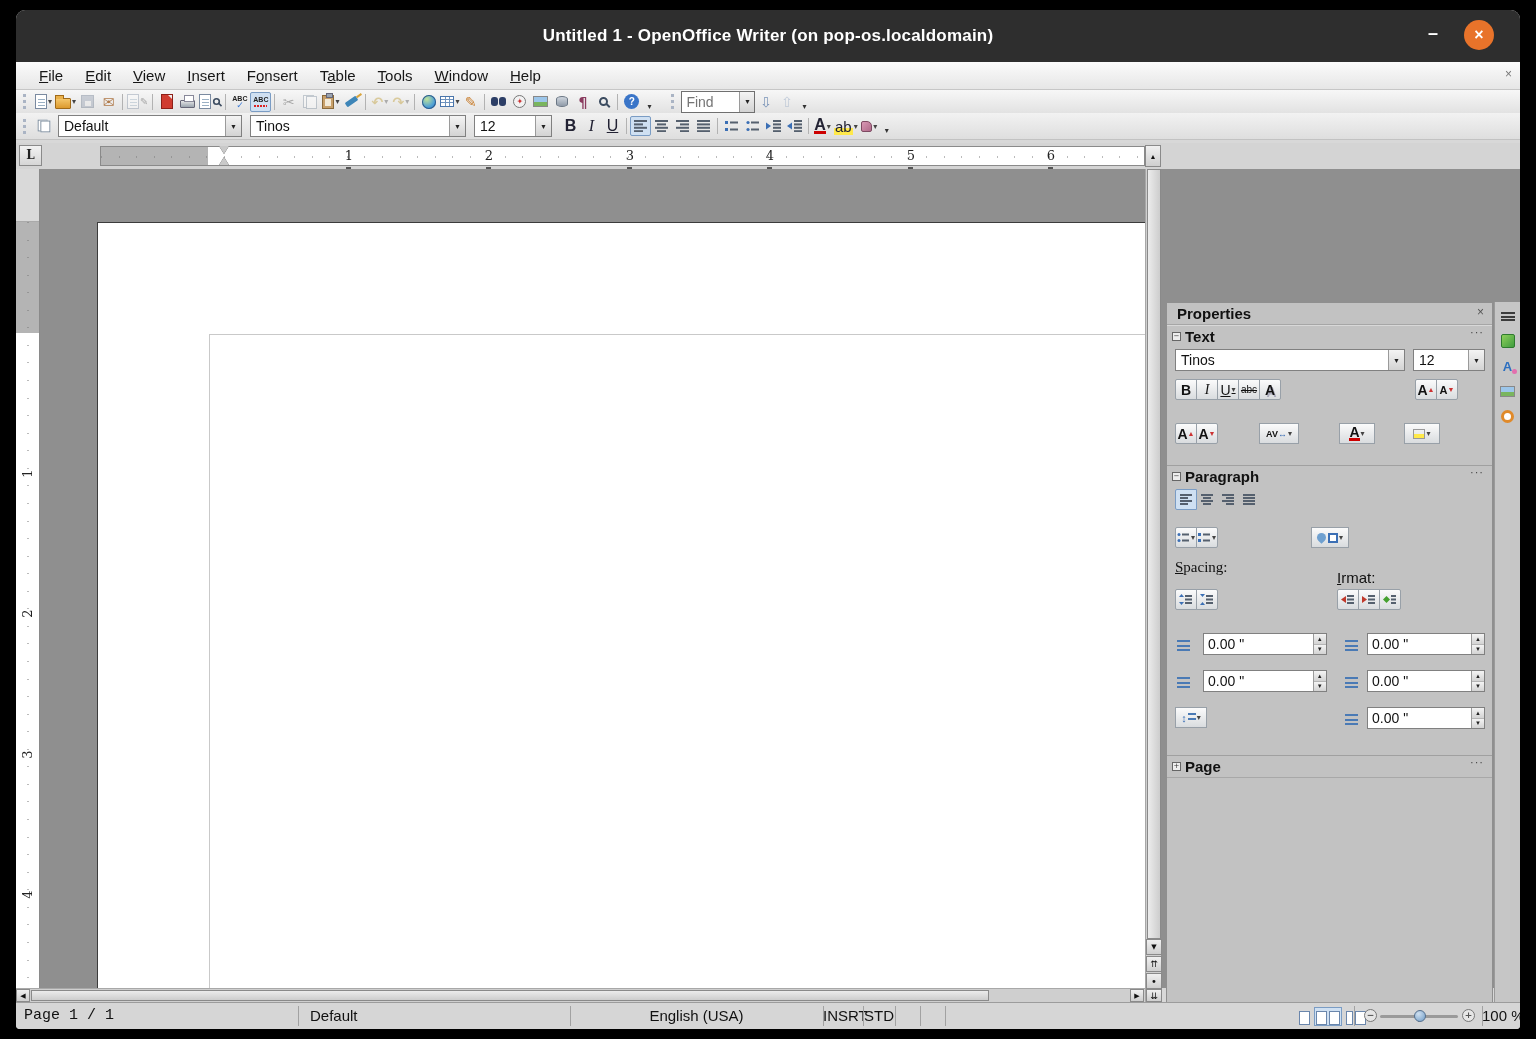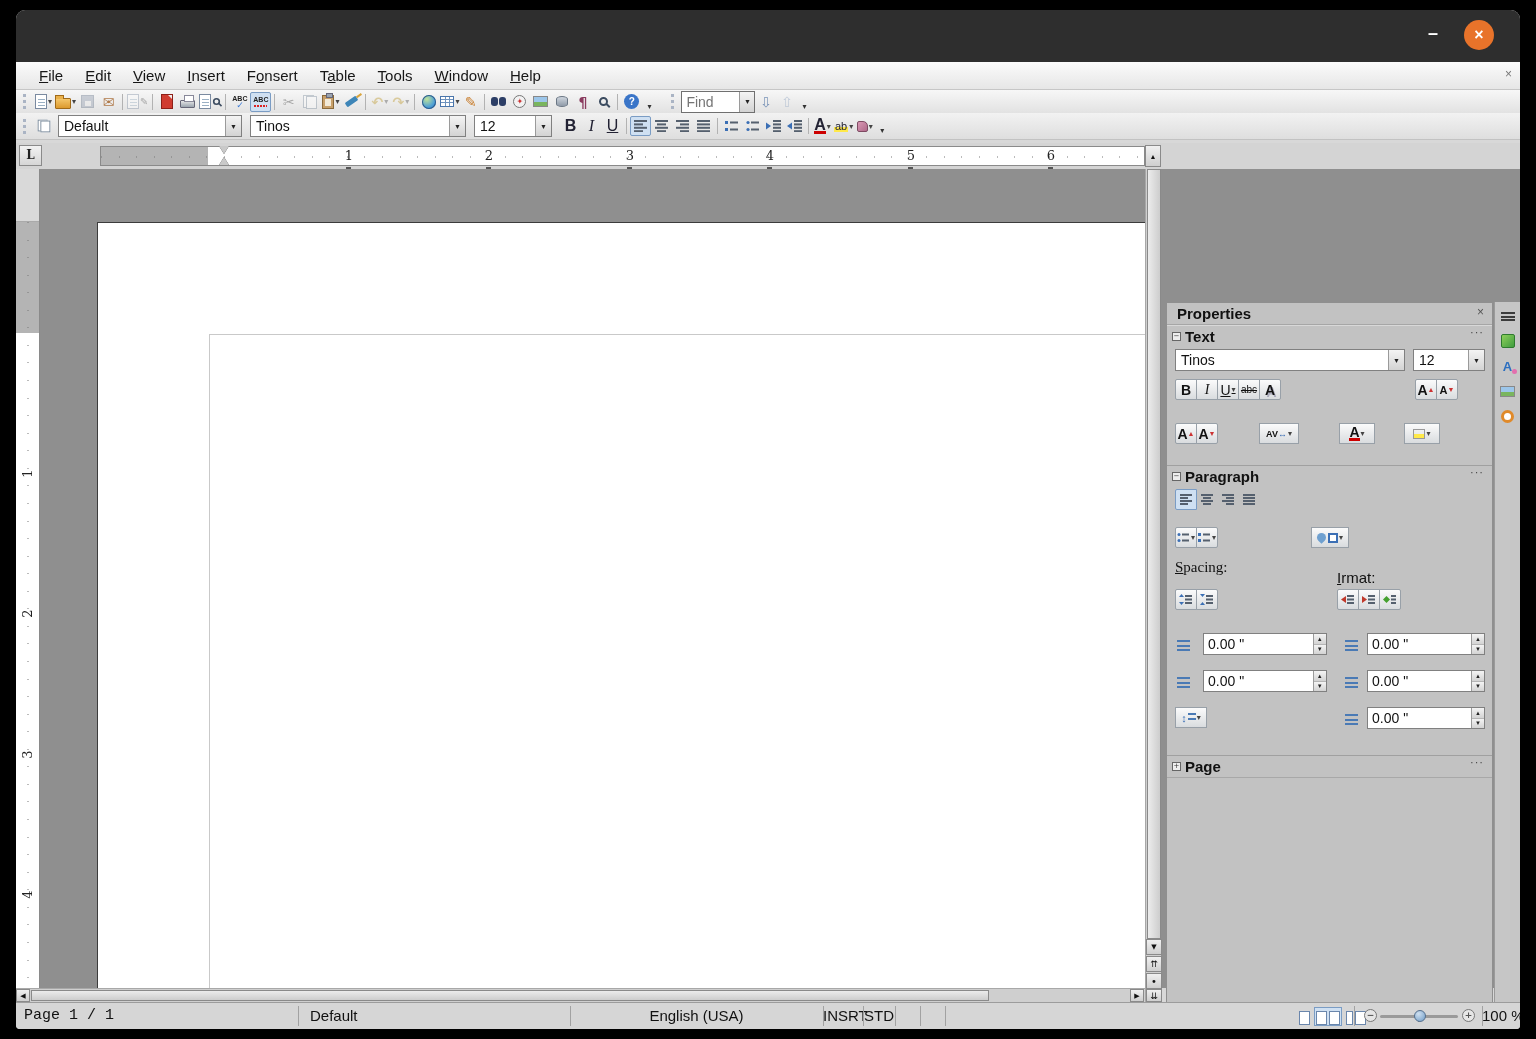--- a/index.html
+++ b/index.html
@@ -206,20 +206,21 @@
   
   .g-up::after{content:"▲";} .g-dn::after{content:"▼";} .g-lt::after{content:"◀";} .g-rt::after{content:"▶";}
   .g-pgup::after{content:"⇈";} .g-pgdn::after{content:"⇊";} .g-dot::after{content:"•";font-size:10px;}
 </style>
 </head>
 <body>
 
 <div id="win">
 
   <div class="titlebar">
+    <span class="title">Untitled 1 - OpenOffice Writer (on pop-os.localdomain)</span>
     <span class="minbtn">–</span>
     <span class="closebtn" style="background:#e8732a;">×</span>
   </div>
 
   <div class="menubar">
     <span class="menu-item"><span></span><span class="mn">F</span><span>ile</span></span>
     <span class="menu-item"><span></span><span class="mn">E</span><span>dit</span></span>
     <span class="menu-item"><span></span><span class="mn">V</span><span>iew</span></span>
     <span class="menu-item"><span></span><span class="mn">I</span><span>nsert</span></span>
     <span class="menu-item"><span>F</span><span class="mn">o</span><span>nsert</span></span>
@@ -453,21 +454,21 @@
             <rect x="7" y="10.2" width="8" height="2"></rect>
           </g>
           <path d="M0 6 L5 2.5 L5 9.5 Z" fill="#3b6fb5"></path>
         </svg>
       </span>
     <span class="sep"></span>
     <span class="ib dd">
         <span style="font-weight:bold;color:#223;border-bottom:3px solid #c00;line-height:13px;">A</span>
       </span>
     <span class="ib dd">
-        <span style="font-size:11px;color:#223;background:linear-gradient(transparent 60%,#ffe94a 60%);padding:0 1px;">ab</span>
+        <span style="font-size:15px;color:#223;background:linear-gradient(transparent 60%,#ffe94a 60%);padding:0 1px;">ab</span>
       </span>
     <span class="ib dd">
         <span style="width:11px;height:11px;background:linear-gradient(135deg,#d998b4,#b06a8a);border:1px solid #7e4a62;border-radius:2px 5px 2px 2px;"></span>
       </span>
     <span class="ovf"></span>
   </div>
 
   <div class="rulerrow">
     <span class="tabsel">L</span>
     <div class="hruler">

